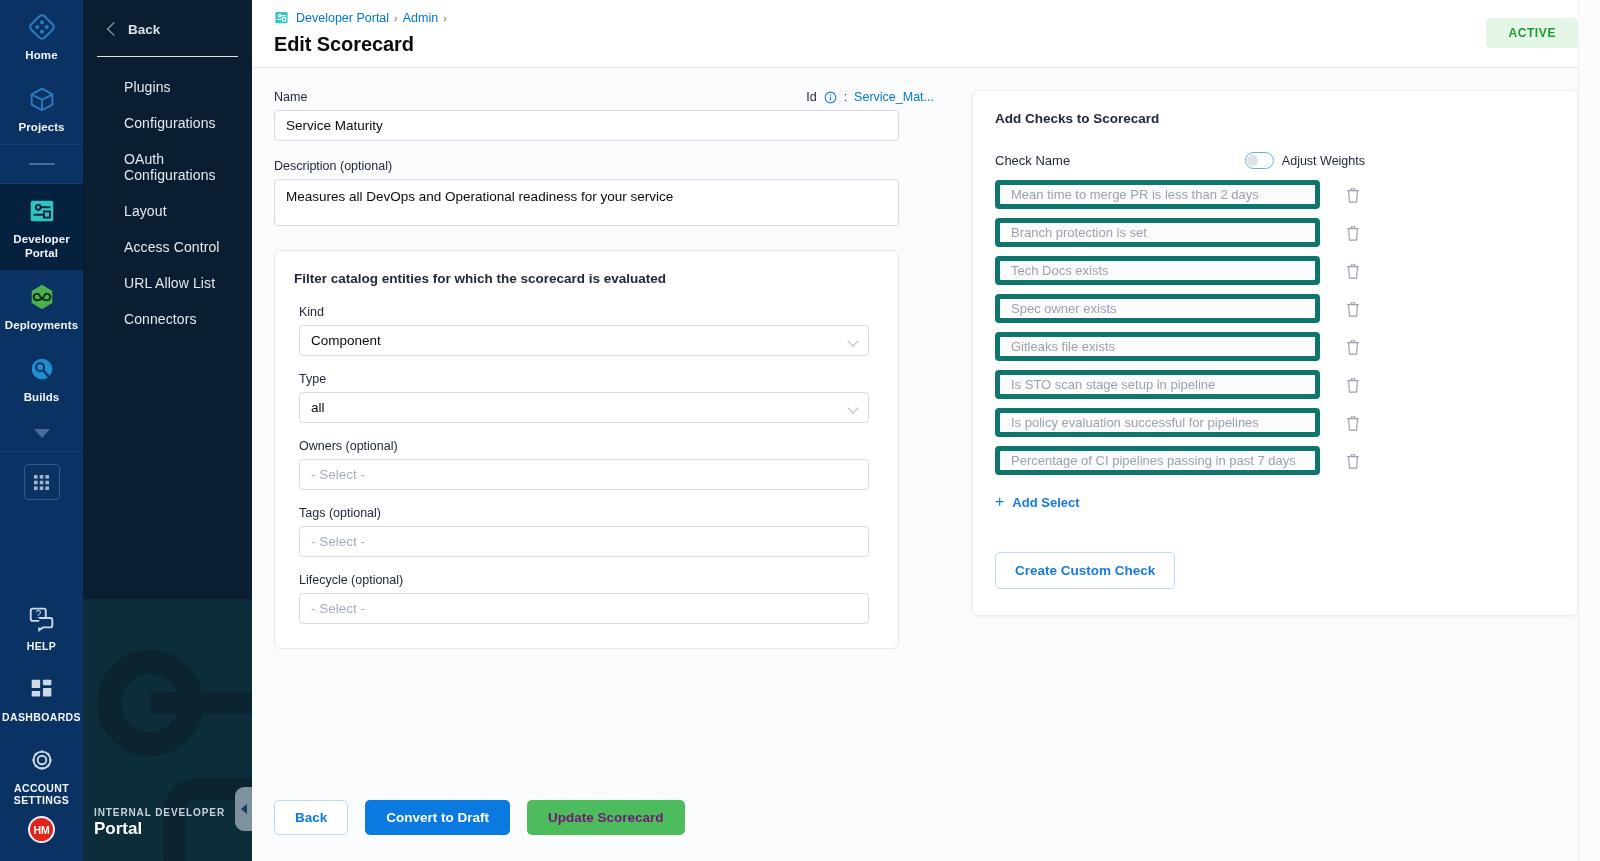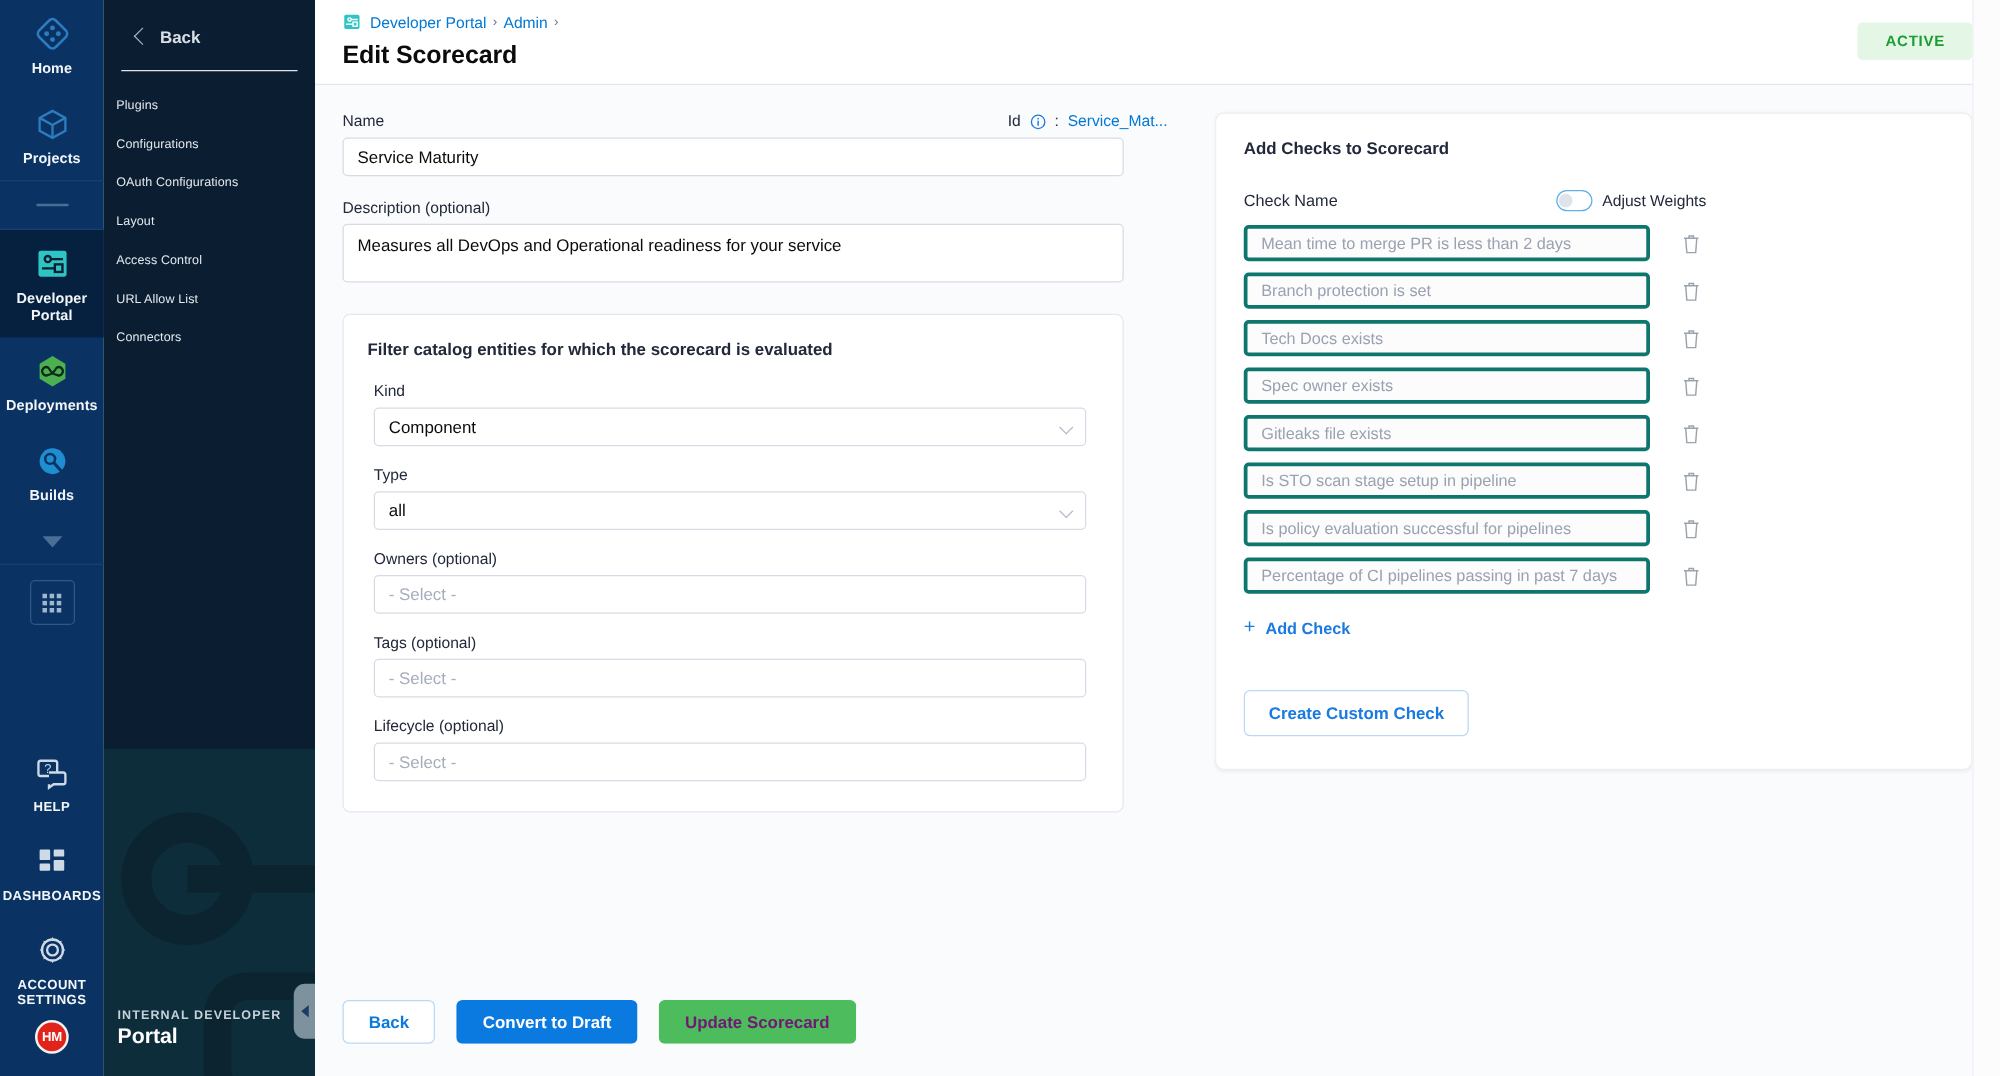--- a/index.html
+++ b/index.html
@@ -62,22 +62,23 @@
   }
   .sn-back {
     display: flex; align-items: center; gap: 9px;
     padding: 16px 0 0 26px; height: 42px;
     color: #d9e0e8; font-size: 13.5px; font-weight: 600; cursor: pointer;
   }
   .sn-back-chev { width: 10px; height: 10px; border-left: 1.6px solid #9fb0c0; border-bottom: 1.6px solid #9fb0c0; transform: rotate(45deg); }
   .sn-divider { height: 1px; background: #dfe3e8; margin: 14px 14px 0 14px; }
   .sn-items { padding-top: 12px; }
   .sn-item {
-    padding: 10px 0 10px 10px; color: #e4e9ee; font-size: 10px; cursor: pointer;
+    padding: 10px 0 10px 28px; color: #e4e9ee; font-size: 14px; cursor: pointer;
     letter-spacing: .1px;
+    margin-left: 13px;
   }
   .sn-brandwrap {
     position: absolute; left: 0; bottom: 0; width: 169px; height: 262px;
     background: #0d2d3a; overflow: hidden;
   }
   .sn-deco { position: absolute; inset: 0; }
   .sn-brand-text { position: absolute; left: 11px; bottom: 22px; }
   .sn-brand-kicker { color: #c6d2da; font-size: 10px; letter-spacing: .9px; font-weight: 600; }
   .sn-brand-title { color: #ffffff; font-size: 17px; font-weight: 700; margin-top: 1px; }
   .sn-collapse {
@@ -169,21 +170,21 @@
   .toggle-wrap { display: flex; align-items: center; gap: 8px; margin-left: auto; margin-right: 190px; }
   .toggle {
     width: 29px; height: 17px; border-radius: 10px; border: 1.6px solid #63b0e8;
     background: #fff; position: relative; cursor: pointer; flex: none;
   }
   .toggle-knob { position: absolute; left: 1.5px; top: 1.5px; width: 11px; height: 11px; border-radius: 50%; background: #dfe4ea; }
   .toggle-label { font-size: 12.5px; color: #22293a; white-space: nowrap; }
 
   .check-row { display: flex; align-items: center; margin-bottom: 9px; }
   .check-input {
-    width: 325px; height: 29px; border: 3px solid #0f766e; border-radius: 4px;
+    width: 325px; height: 29px; border: 5px solid #0f766e; border-radius: 4px;
     background: #fcfcfd; font-size: 13px; color: #0b0b0d; padding: 0 11px;
     font-family: inherit;
   }
   .check-input::placeholder { color: #9aa1b0; }
   .trash-btn { margin-left: 25px; cursor: pointer; width: 16px; height: 18px; display:block; }
 
   .add-checks {
     display: flex; align-items: center; gap: 8px; color: #1a7ae0;
     font-size: 13px; font-weight: 700; margin-top: 19px; cursor: pointer;
   }
@@ -489,21 +490,21 @@
             <div class="check-row">
               <input class="check-input" placeholder="Percentage of CI pipelines passing in past 7 days" style="">
               <svg class="trash-btn" viewBox="0 0 18 20">
                 <path d="M2.5 5 h13 M7 5 V3 h4 v2 M4 5 l1 13 h8 l1 -13" fill="none" stroke="#9aa1b0" stroke-width="1.3"></path>
               </svg>
             </div>
           </div>
 
           <div class="add-checks">
             <span class="plus-ico">+</span>
-            <span>Add Check</span>
+            <span>Add Select</span>
           </div>
 
           <button class="custom-check-btn">Create Custom Check</button>
         </div>
       </section>
     </div>
 
     <div class="footer-actions">
       <button class="btn btn-outline">Back</button>
       <button class="btn btn-primary">Convert to Draft</button>

